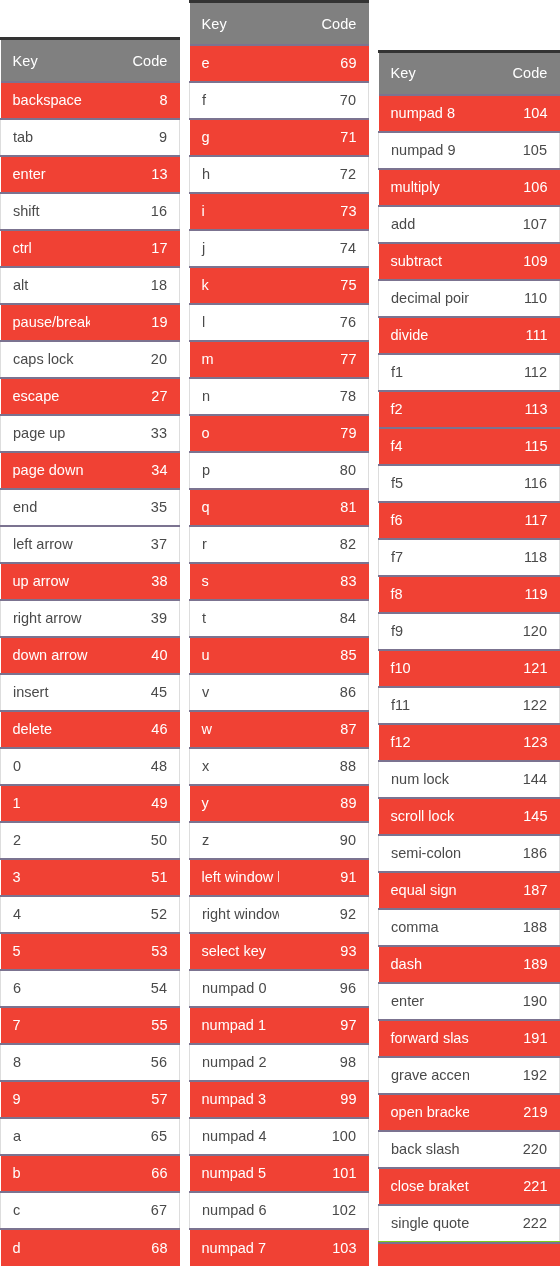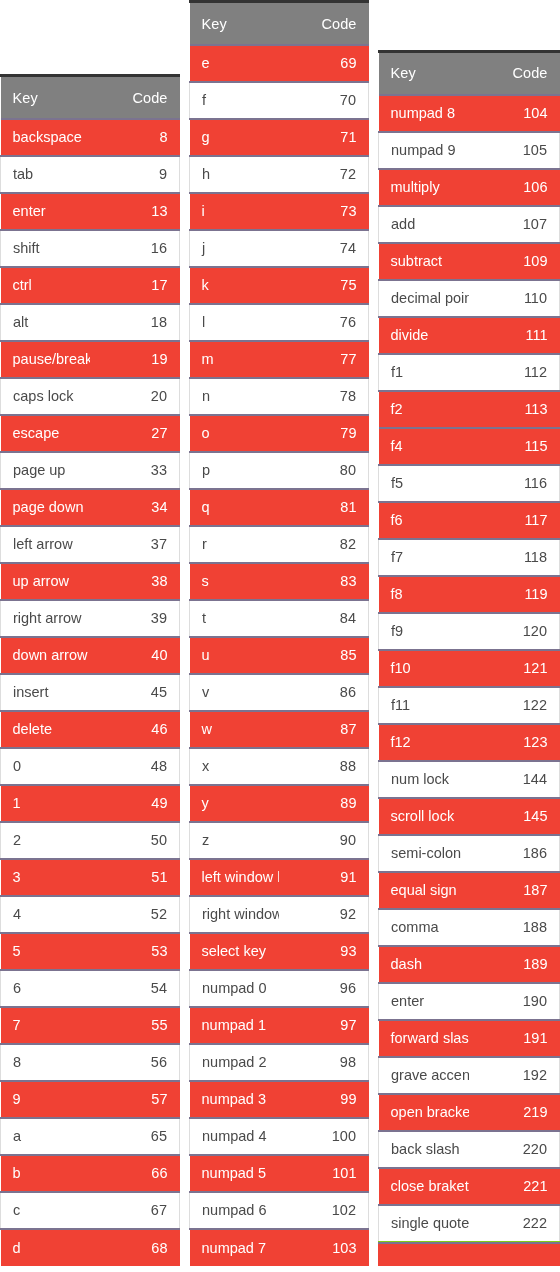--- a/index.html
+++ b/index.html
@@ -168,20 +168,24 @@
           </tr>
           <tr class="row-even">
             <td class="col-key">page up</td>
             <td class="col-code">33</td>
           </tr>
           <tr class="row-odd">
             <td class="col-key">page down</td>
             <td class="col-code">34</td>
           </tr>
           <tr class="row-even">
+            <td class="col-key">end</td>
+            <td class="col-code">35</td>
+          </tr>
+          <tr class="row-even">
             <td class="col-key">left arrow</td>
             <td class="col-code">37</td>
           </tr>
           <tr class="row-odd">
             <td class="col-key">up arrow</td>
             <td class="col-code">38</td>
           </tr>
           <tr class="row-even">
             <td class="col-key">right arrow</td>
             <td class="col-code">39</td>

